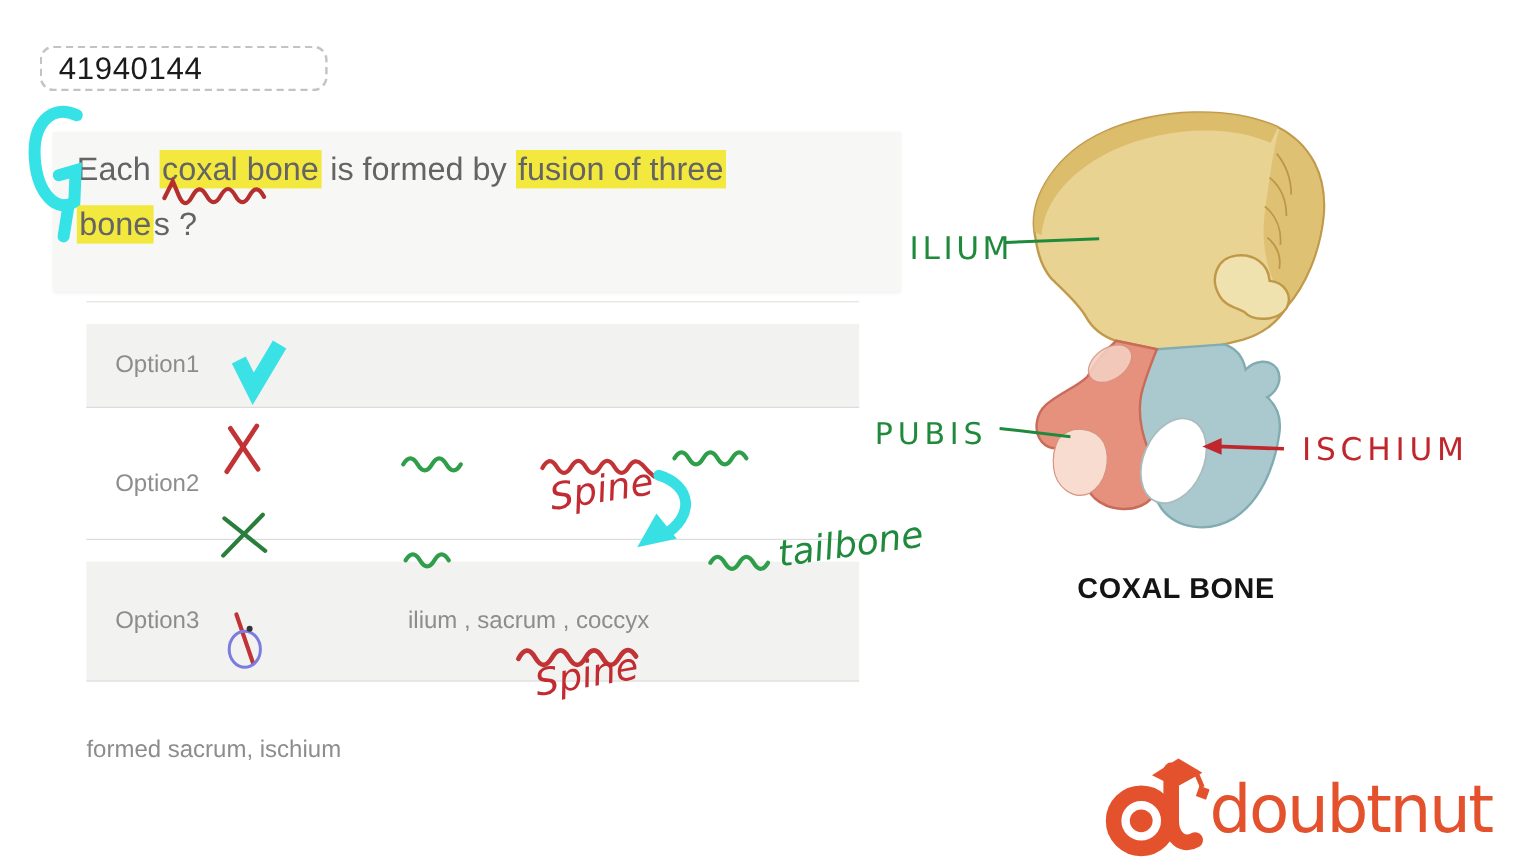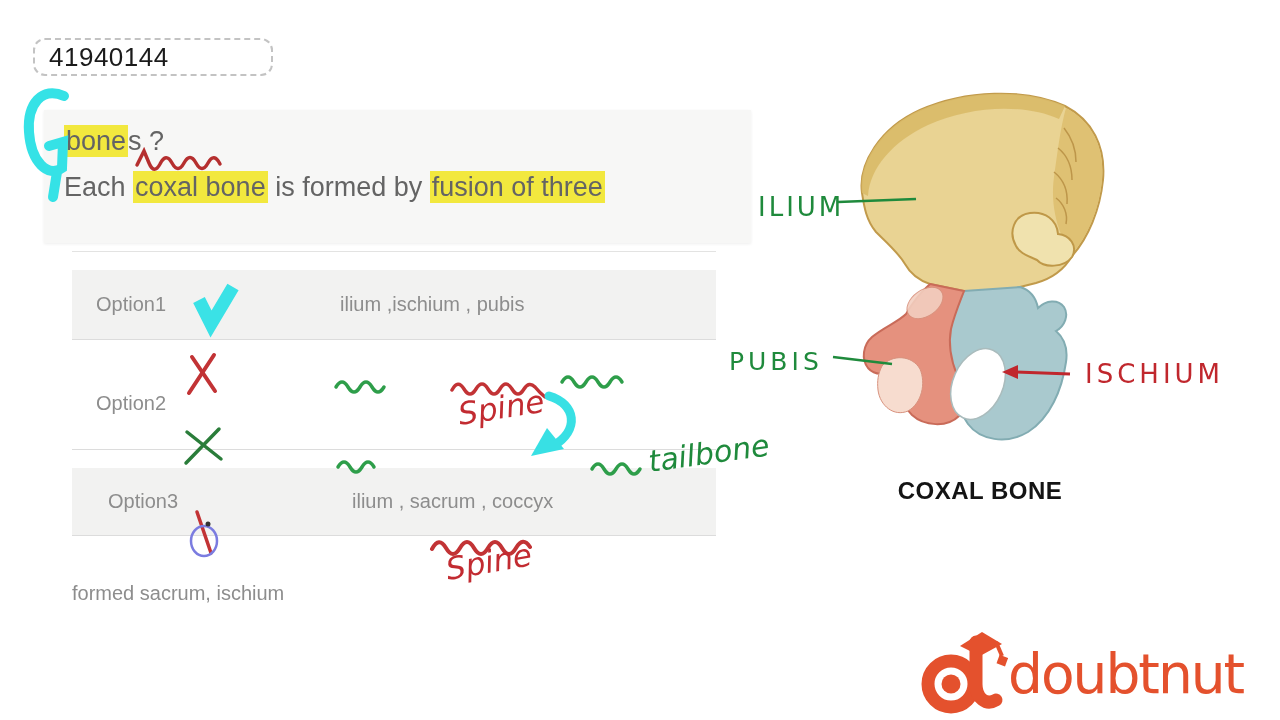--- a/index.html
+++ b/index.html
@@ -20,21 +20,21 @@
     color:#646464; }
   .hl { background:#f2e83e; padding:1px 2px; }
 
   
   #options-table { left:72px; top:251px; width:644px; border-top:1px solid #e3e3e2; }
   .option-row { display:flex; align-items:center; font-size:20px; color:#8d8d8d;margin-top:18px; }
   .option-row:nth-child(odd)  { background:#f2f2f1; }
   .option-row:nth-child(even) { background:#ffffff; }
   .option-row:nth-child(1) { height:70px; border-bottom:1px solid #dcdcdc; }
   .option-row:nth-child(2) { height:92px; border-bottom:1px solid #dcdcdc; }
-  .option-row:nth-child(3) { height:68px; border-bottom:1px solid #dcdcdc;padding-left:12px; }
+  .option-row:nth-child(3) { height:100px; border-bottom:1px solid #dcdcdc; }
   .option-row:nth-child(4) { height:78px; }
   .option-label { width:268px; padding-left:24px; flex:none; }
 
   
   #diagram-caption { left:830px; top:477px; width:300px; text-align:center;
     font-size:24px; font-weight:bold; color:#141414; letter-spacing:0.5px;
     font-family:"Liberation Sans", sans-serif; }
 
   
   #logo-text { left:1008px; top:642px; font-size:55px; font-weight:500;
@@ -48,29 +48,28 @@
 </style>
 </head>
 <body>
 
 <div class="abs" id="id-badge">
   <span>41940144</span>
 </div>
 
 <div class="abs" id="question-card">
   <div id="question-text">
+    <div><span>Each </span><span class="hl">coxal bone</span><span> is formed by </span><span class="hl">fusion of three</span></div>
     <div><span class="hl">bone</span><span>s ?</span></div>
-    <div><span>Each </span><span class="hl">coxal bone</span><span> is formed by </span><span class="hl">fusion of three</span></div>
   </div>
 </div>
 
 <div class="abs" id="options-table">
   <div class="option-row">
     <span class="option-label">Option1</span>
-    <span class="option-value">ilium ,ischium , pubis</span>
   </div>
   <div class="option-row">
     <span class="option-label">Option2</span>
   </div>
   <div class="option-row">
     <span class="option-label">Option3</span>
     <span class="option-value">ilium , sacrum , coccyx</span>
   </div>
   <div class="option-row">
     <span class="option-value">formed sacrum, ischium</span>

